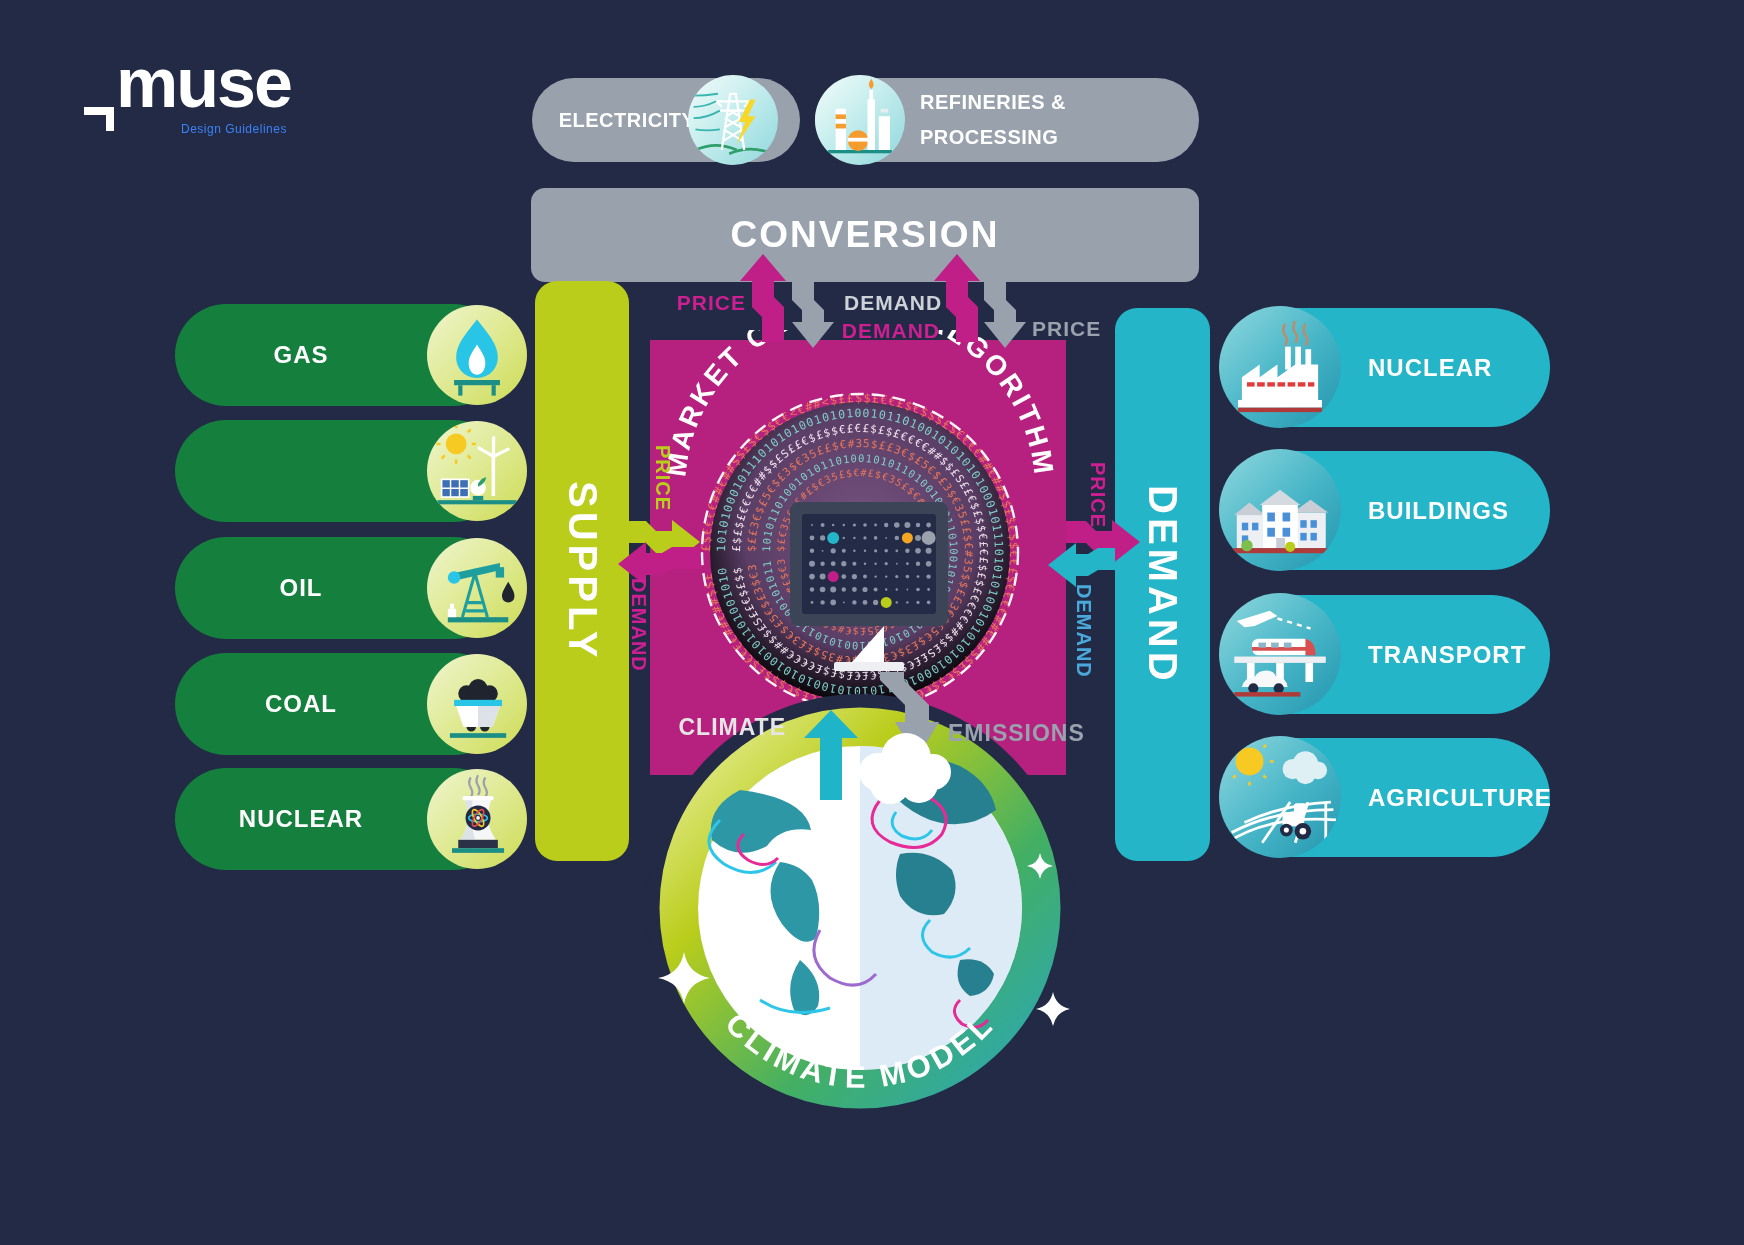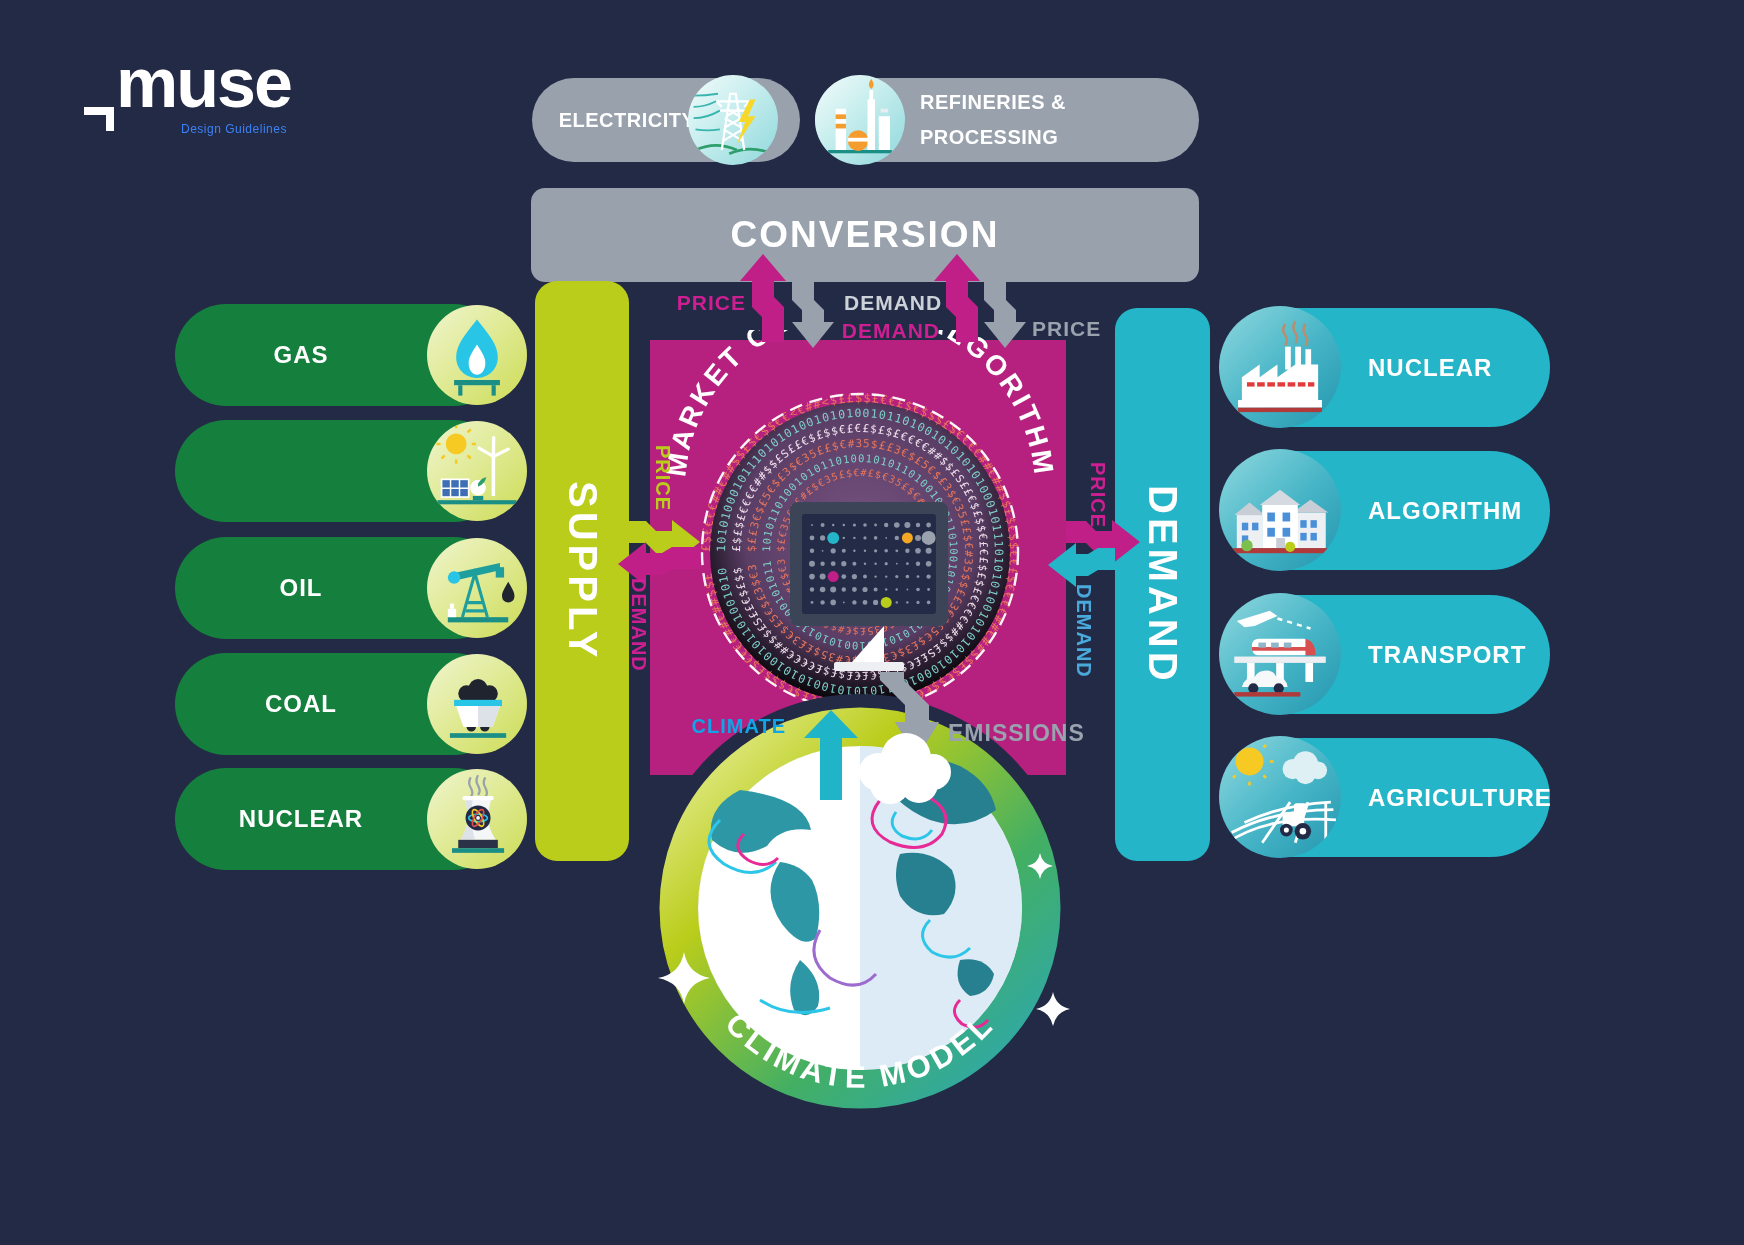--- a/index.html
+++ b/index.html
@@ -41,21 +41,21 @@
   .globe-layer{left:0;top:0;z-index:4;}
   .cloud-layer{left:0;top:0;z-index:5;}
   
   .flabel{position:absolute;font-weight:bold;font-size:21px;letter-spacing:1px;z-index:6;line-height:1;}
   .vlabel{writing-mode:vertical-rl;font-size:20px;}
   .c-magenta{color:#CE1F92;}
   .c-lime{color:#BACD1B;}
   .c-graylight{color:#CDD2D8;}
   .c-gray{color:#9AA2AE;}
   .c-sky{color:#4AA9DB;}
-  .c-climate{color:#0ea5e9;font-size:20px;}
+  .c-climate{color:#e5e5e5;font-size:23px;}
   .c-emis{color:#9AA2AE;font-size:23px;}
 </style>
 </head>
 <body>
 
 <div class="canvas">
 
   <div class="abs bracket-h"></div>
   <div class="abs bracket-v"></div>
   <div class="abs brand" style="left:116px;top:48px;">muse</div>
@@ -458,21 +458,21 @@
             <rect x="50" y="50" width="6" height="7"></rect>
             <rect x="38" y="62" width="6" height="7"></rect>
             <rect x="50" y="62" width="6" height="7"></rect>
         </g>
         <rect x="45" y="70" width="7" height="8" fill="#C9CED6"></rect>
         <rect x="10" y="78" width="76" height="4" fill="#B03A3A"></rect>
         <circle cx="22" cy="76" r="4.5" fill="#7CBF4E"></circle>
           <circle cx="56" cy="77" r="4" fill="#BACD1B"></circle>
       </svg>
     </div>
-    <span class="txt">ALGORITHM</span>
+    <span class="txt">BUILDINGS</span>
   </div>
   <div class="abs rpill" style="top:595px;">
     <div class="icon-circle grad-cyan" style="left:-6px;top:-2px;width:122px;height:122px;">
       <svg width="122" height="122" viewBox="0 0 96 96">
         <polygon points="14,22 40,14 46,18 28,26 20,27" fill="#fff"></polygon>
         <path d="M46,20 L72,28" stroke="#fff" stroke-width="2" stroke-dasharray="4 4" fill="none"></path>
         <rect x="26" y="36" width="46" height="13" rx="5" fill="#fff"></rect>
         <path d="M26,44 h46" stroke="#D94F4F" stroke-width="3"></path>
         <path d="M68,36 q8,2 8,13 l-8,0 Z" fill="#D94F4F"></path>
         <g fill="#8FB6C9">

